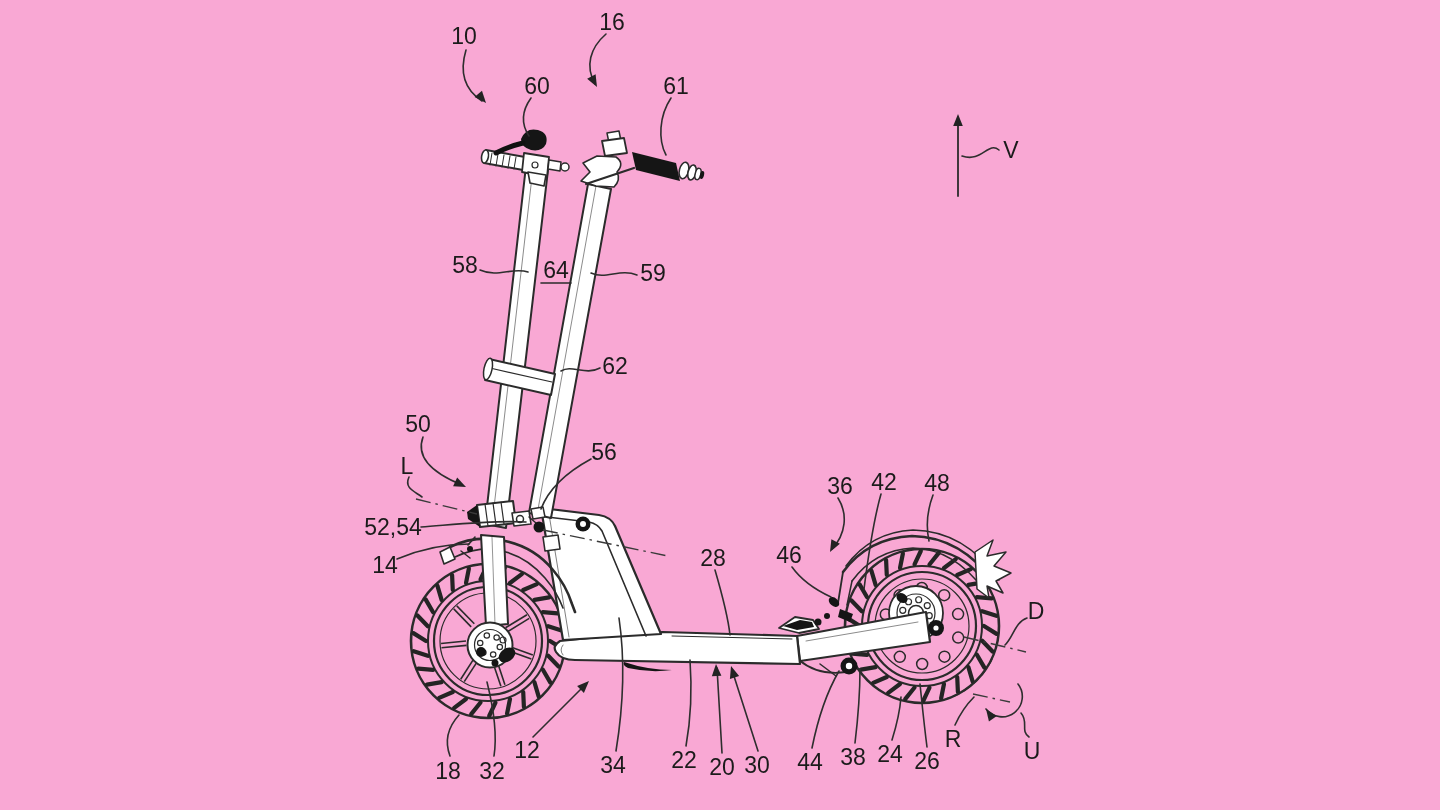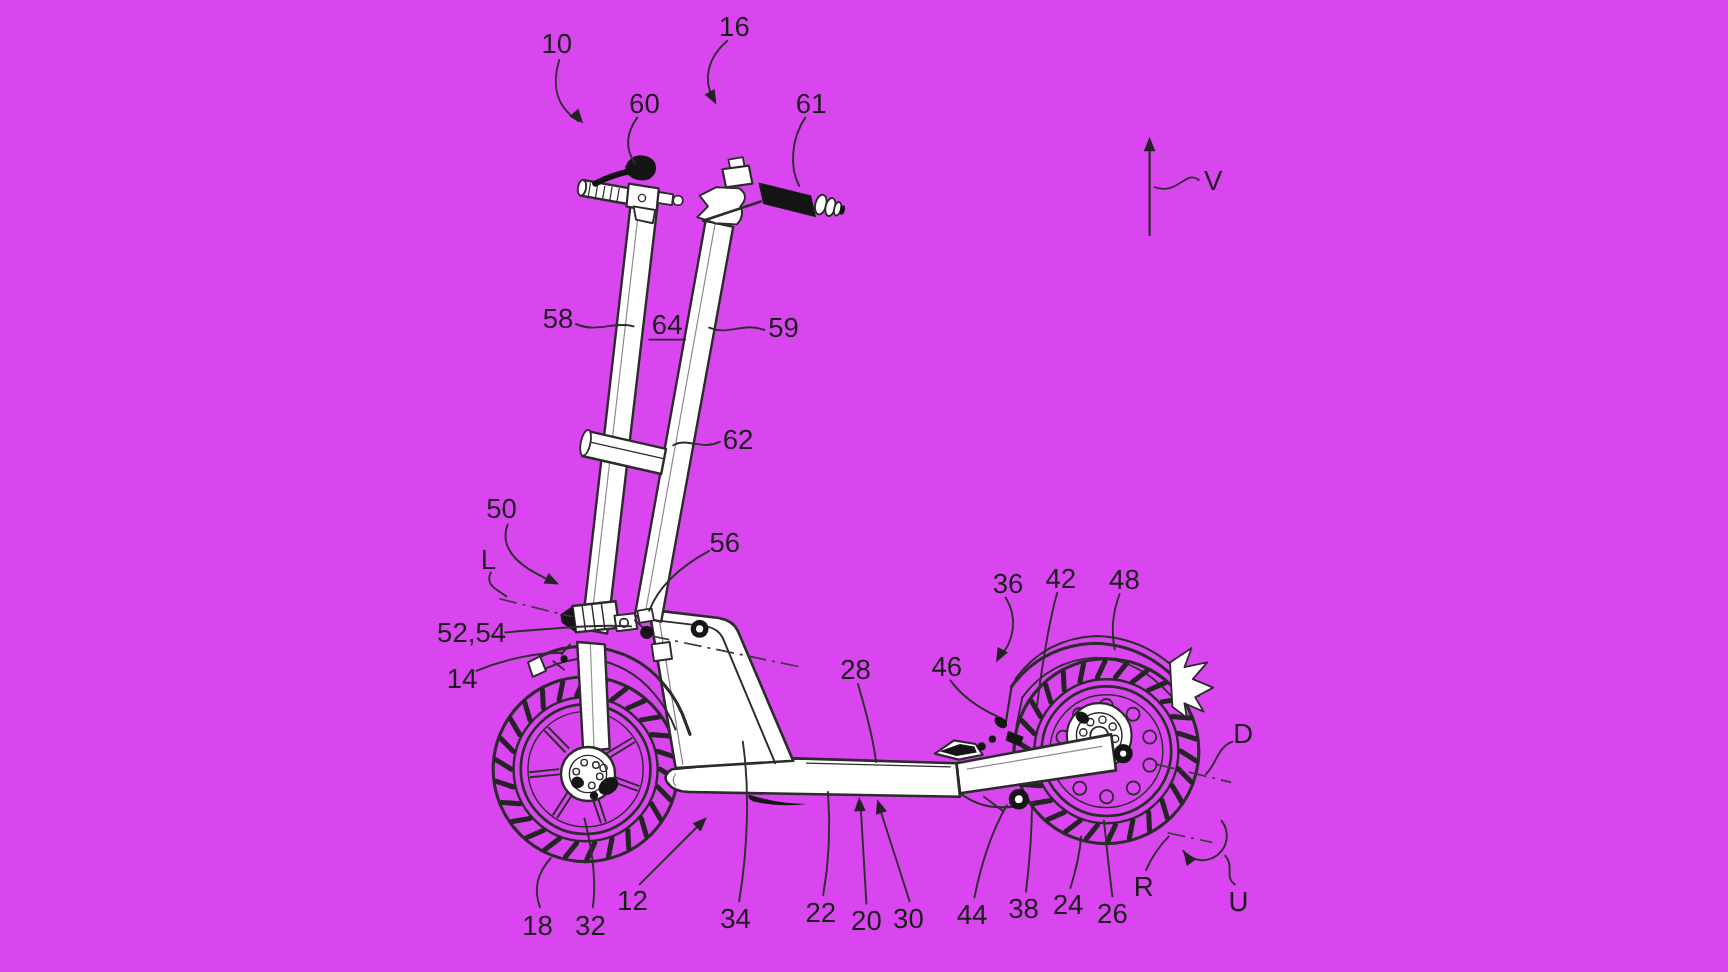--- a/index.html
+++ b/index.html
@@ -1,16 +1,16 @@
 <!DOCTYPE html>
 <html><head>
 <meta charset="utf-8">
 <style>
   html,body{margin:0;padding:0;background:#ffffff;}
-  .stage{position:relative;width:1440px;height:810px;background:#d946ef;overflow:hidden;margin:0 auto;}
+  .stage{position:relative;width:1440px;height:810px;background:#f9a8d4;overflow:hidden;margin:0 auto;}
   svg{display:block;}
   svg *{vector-effect:none;}
   .ln{stroke:#2b2b2b;fill:none;stroke-linecap:round;stroke-linejoin:round;}
   .w{stroke:#2b2b2b;fill:#ffffff;stroke-linecap:round;stroke-linejoin:round;}
   .k{fill:#151515;stroke:none;}
   .s26{stroke-width:2.6}.s22{stroke-width:2.2}.s20{stroke-width:2}.s18{stroke-width:1.8}
   .s16{stroke-width:1.6}.s15{stroke-width:1.5}.s12{stroke-width:1.2}.s10{stroke-width:1}
   .tread{stroke:#242424;stroke-width:4.2;stroke-linecap:round;}
   .spoke{stroke:#2b2b2b;stroke-width:1.6;}
   .leader{fill:none;stroke:#2e2e2e;stroke-width:1.6;stroke-linecap:round;}

